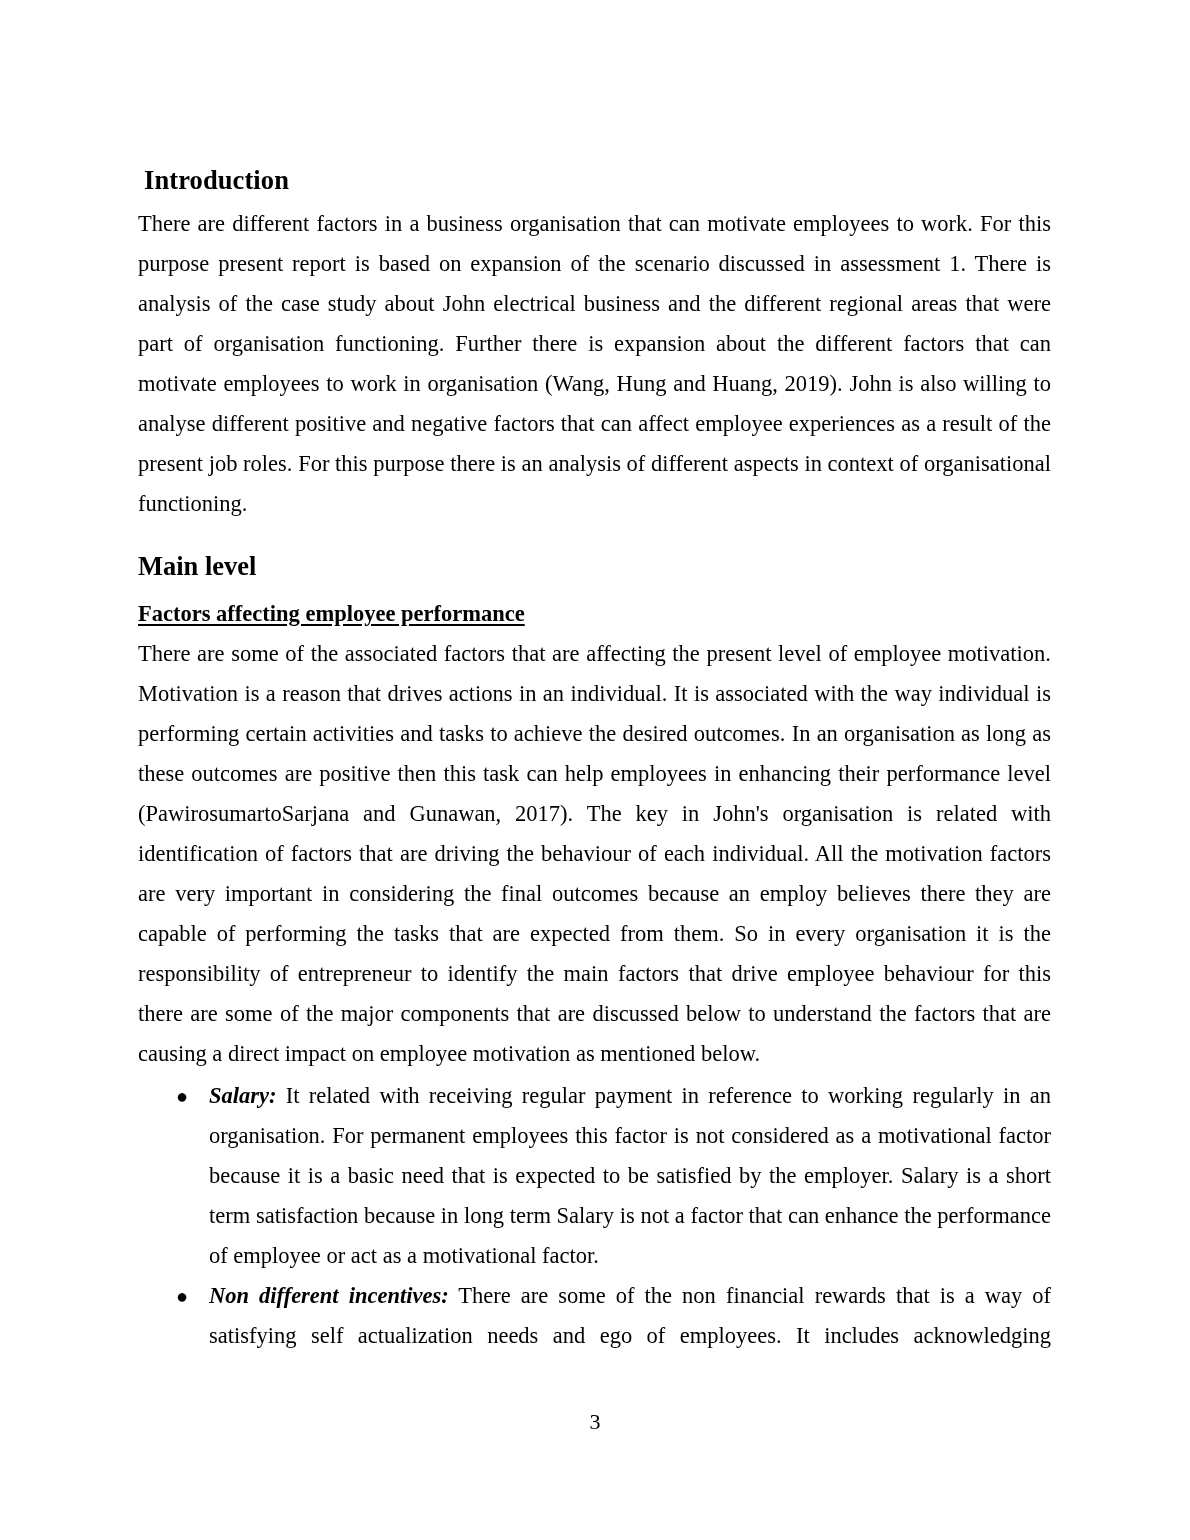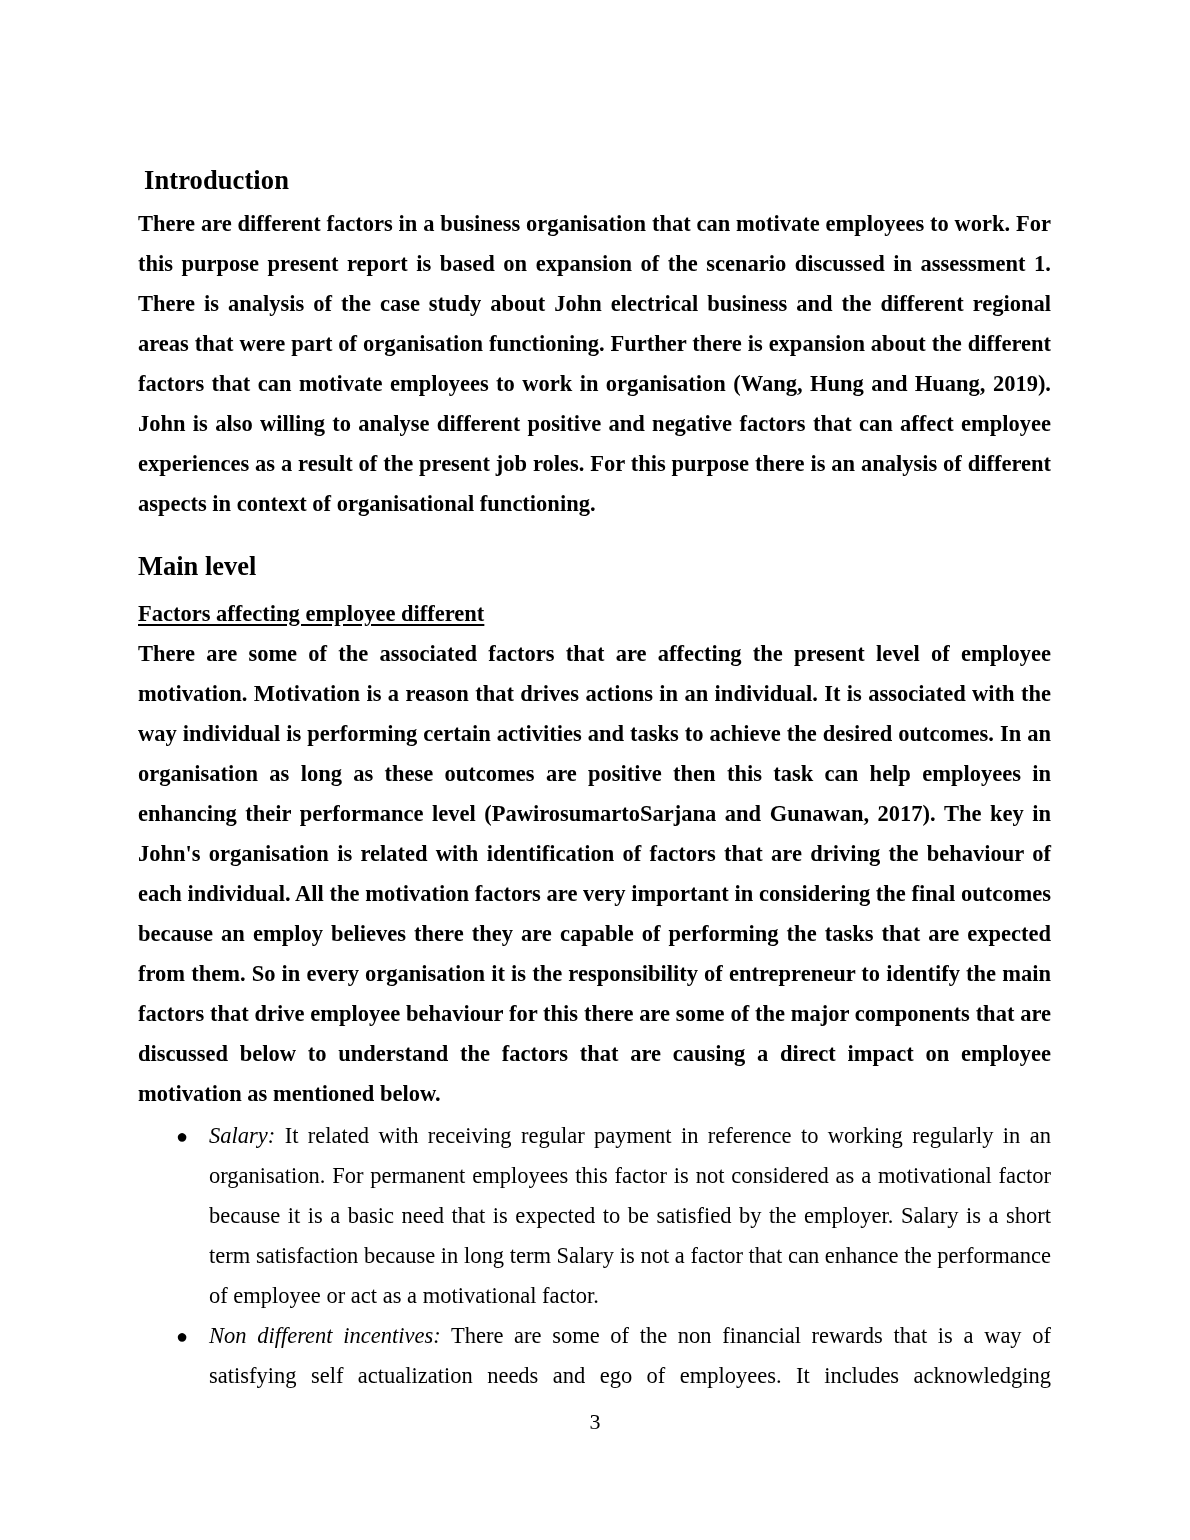--- a/index.html
+++ b/index.html
@@ -56,21 +56,20 @@
   }
   p.body-text {
     font-size: 22.5px;
     line-height: 40px;
     text-align: justify;
     text-justify: inter-word;
     margin: 0 0 2px 0;
     padding: 0;
     -webkit-hyphens: none;
     hyphens: none;
-    font-weight: bold;
   }
   ul.bullet-list {
     list-style: none;
     margin: 0;
     padding: 0;
   }
   ul.bullet-list > li {
     position: relative;
     padding-left: 71px;
     font-size: 22.5px;
@@ -80,21 +79,21 @@
     margin: 0 0 0 0;
   }
   ul.bullet-list > li .bullet-marker {
     position: absolute;
     left: 38px;
     top: 0;
     font-size: 20px;
     line-height: 40px;
   }
   .lead-term {
-    font-weight: normal;
+    font-weight: bold;
     font-style: italic;
   }
   .page-number {
     position: absolute;
     left: 0;
     top: 1391px;
     width: 1190px;
     text-align: center;
     font-size: 22px;
     line-height: 30px;
@@ -110,21 +109,21 @@
 
 <div class="page">
   <div class="content">
 
     <h1 class="heading-main">Introduction</h1>
 
     <p class="body-text">There are different factors in a business organisation that can motivate employees to work. For this purpose present report is based on expansion of the scenario discussed in assessment 1. There is analysis of the case study about John electrical business and the different regional areas that were part of organisation functioning. Further there is expansion about the different factors that can motivate employees to work in organisation (Wang, Hung and Huang, 2019). John is also willing to analyse different positive and negative factors that can affect employee experiences as a result of the present job roles. For this purpose there is an analysis of different aspects in context of organisational functioning.</p>
 
     <h2 class="heading-section">Main level</h2>
 
-    <h3 class="heading-sub">Factors affecting employee different</h3>
+    <h3 class="heading-sub">Factors affecting employee performance</h3>
 
     <p class="body-text">There are some of the associated factors that are affecting the present level of employee motivation. Motivation is a reason that drives actions in an individual. It is associated with the way individual is performing certain activities and tasks to achieve the desired outcomes. In an organisation as long as these outcomes are positive then this task can help employees in enhancing their performance level (PawirosumartoSarjana and Gunawan, 2017). The key in John's organisation is related with identification of factors that are driving the behaviour of each individual. All the motivation factors are very important in considering the final outcomes because an employ believes there they are capable of performing the tasks that are expected from them. So in every organisation it is the responsibility of entrepreneur to identify the main factors that drive employee behaviour for this there are some of the major components that are discussed below to understand the factors that are causing a direct impact on employee motivation as mentioned below.</p>
 
     <ul class="bullet-list">
       <li>
         <span class="bullet-marker">●</span>
         <span class="lead-term">Salary:</span><span> It related with receiving regular payment in reference to working regularly in an organisation. For permanent employees this factor is not considered as a motivational factor because it is a basic need that is expected to be satisfied by the employer. Salary is a short term satisfaction because in long term Salary is not a factor that can enhance the performance of employee or act as a motivational factor.</span>
       </li>
       <li>
         <span class="bullet-marker">●</span>

